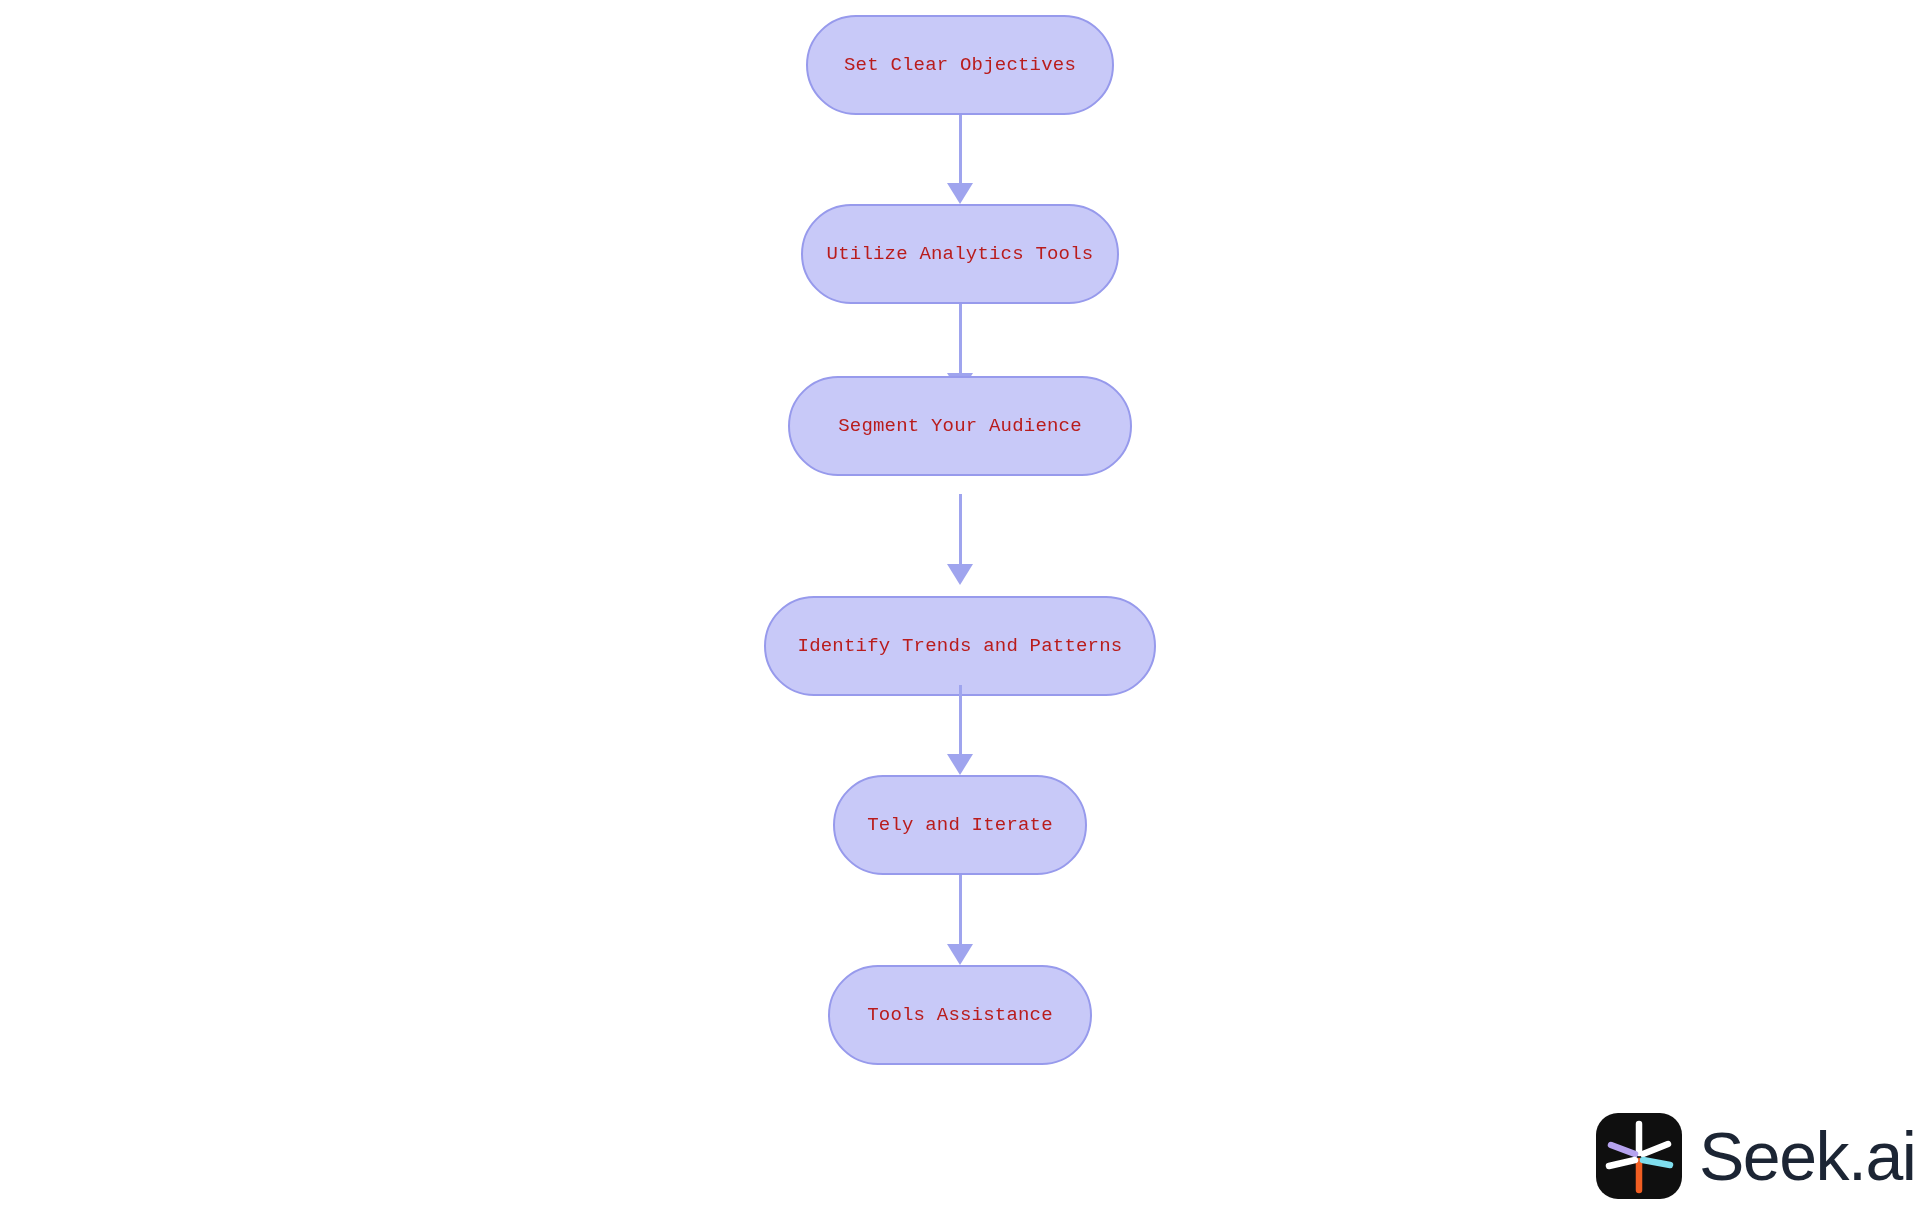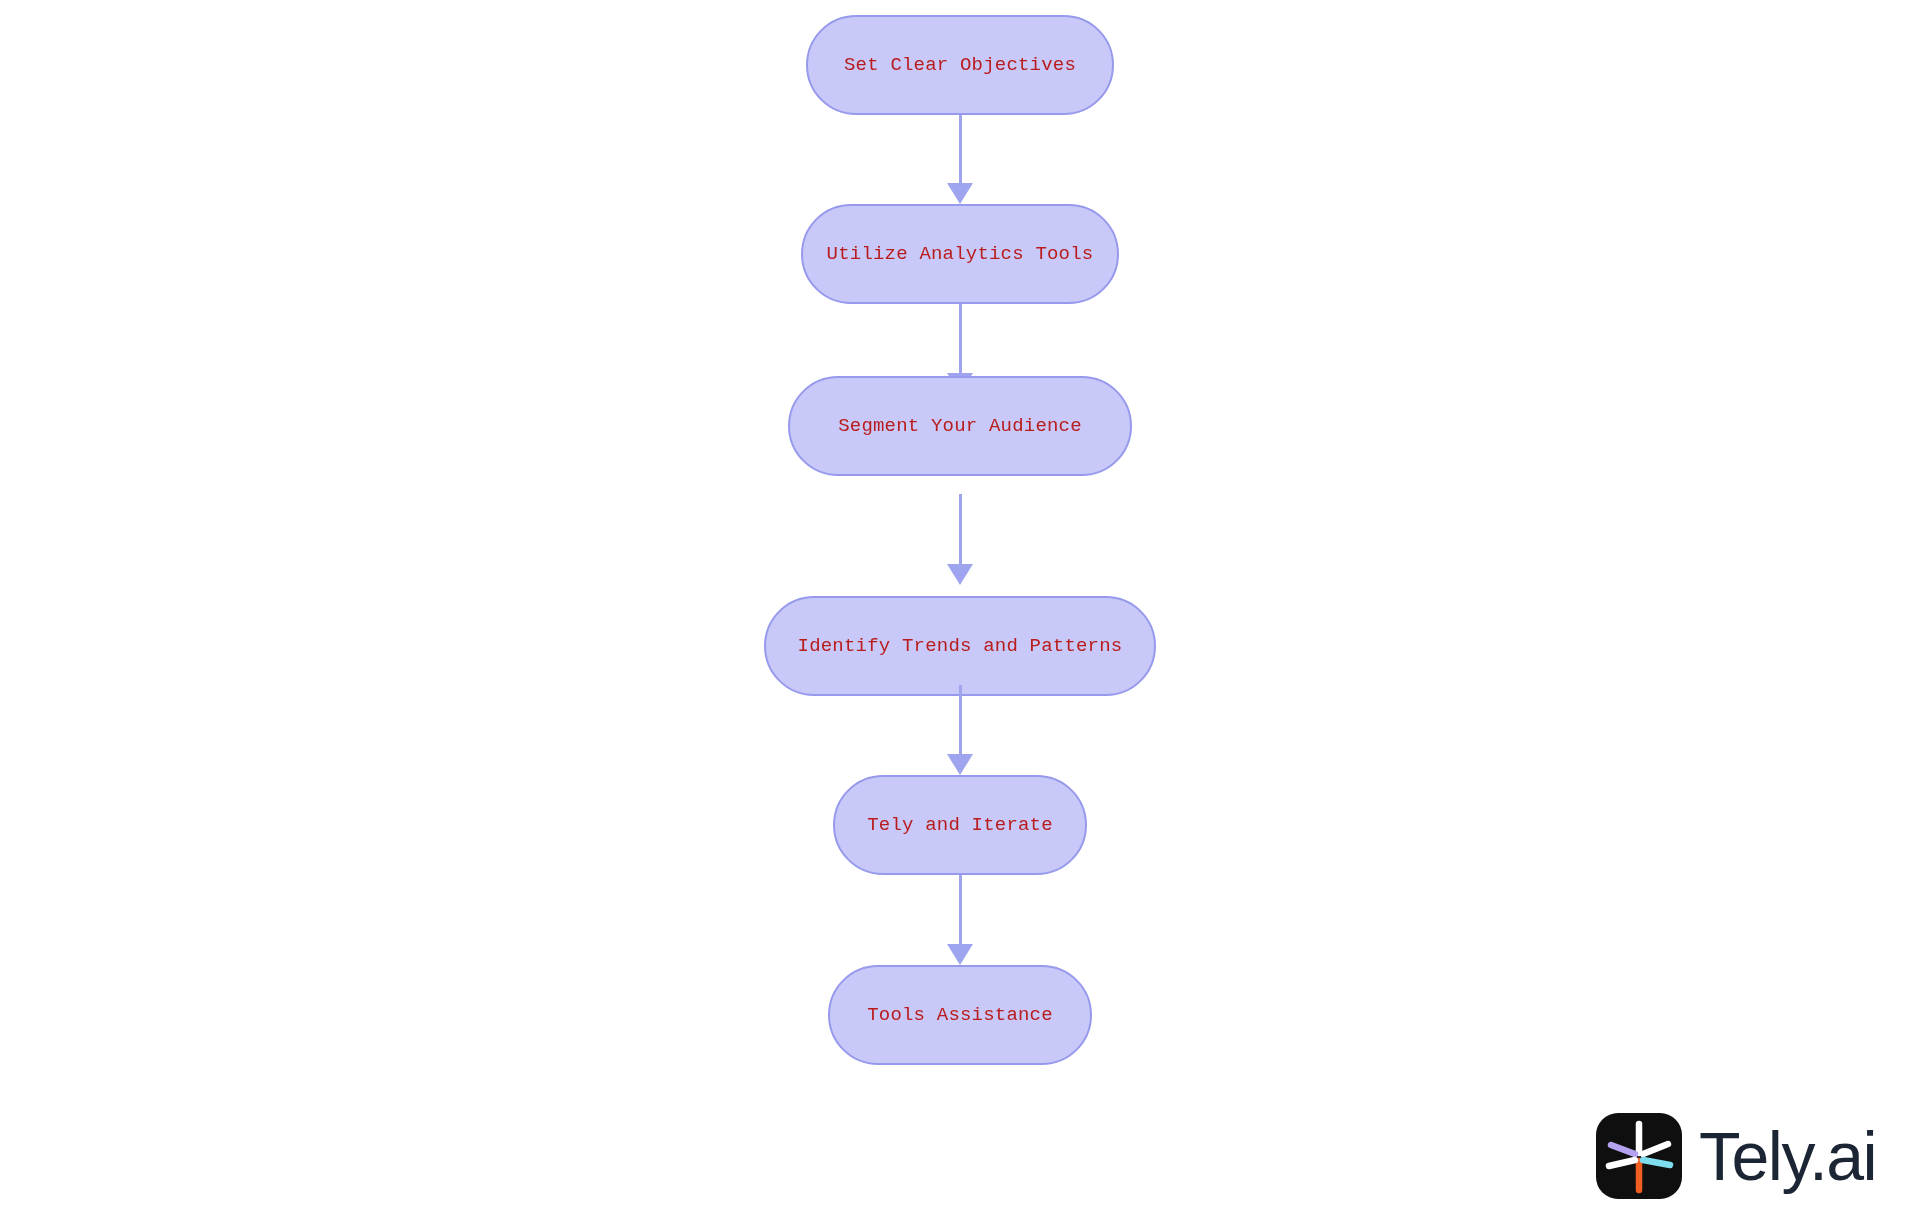--- a/index.html
+++ b/index.html
@@ -151,16 +151,16 @@
   <div class="logo">
     <svg class="logo-icon-box" viewBox="0 0 86 86">
       <rect x="0" y="0" width="86" height="86" rx="22" fill="#0f0f0f"></rect>
       <line x1="43" y1="40" x2="43" y2="11" stroke="#ffffff" stroke-width="6.5" stroke-linecap="round"></line>
       <line x1="43" y1="48" x2="43" y2="77" stroke="#f15e22" stroke-width="6.5" stroke-linecap="round"></line>
       <line x1="39" y1="41" x2="15" y2="32" stroke="#b6a3ef" stroke-width="6.5" stroke-linecap="round"></line>
       <line x1="39" y1="47" x2="13" y2="53" stroke="#ffffff" stroke-width="6.5" stroke-linecap="round"></line>
       <line x1="47" y1="41" x2="72" y2="31" stroke="#ffffff" stroke-width="6.5" stroke-linecap="round"></line>
       <line x1="47" y1="47" x2="74" y2="52" stroke="#7fdeee" stroke-width="6.5" stroke-linecap="round"></line>
     </svg>
-    <span class="logo-text">Tely.ai</span>
+    <span class="logo-text">Seek.ai</span>
   </div>
 
 </div>
 
 </body></html>

